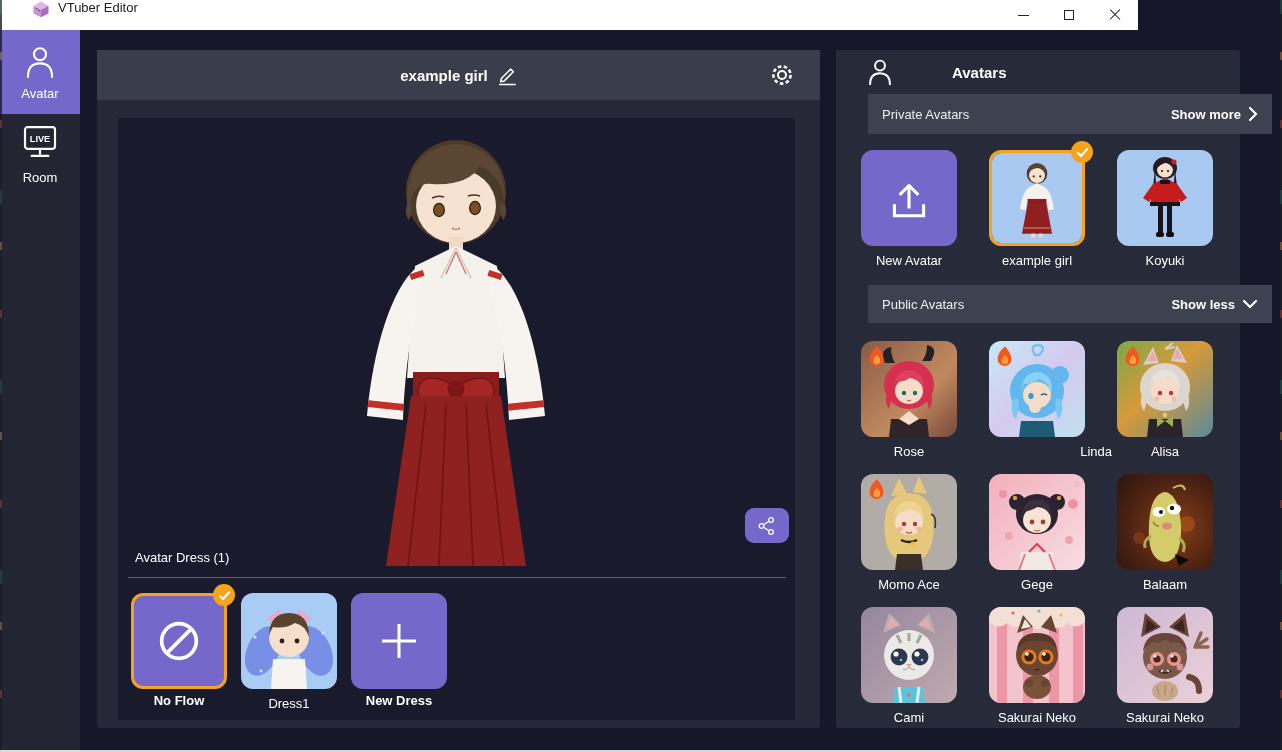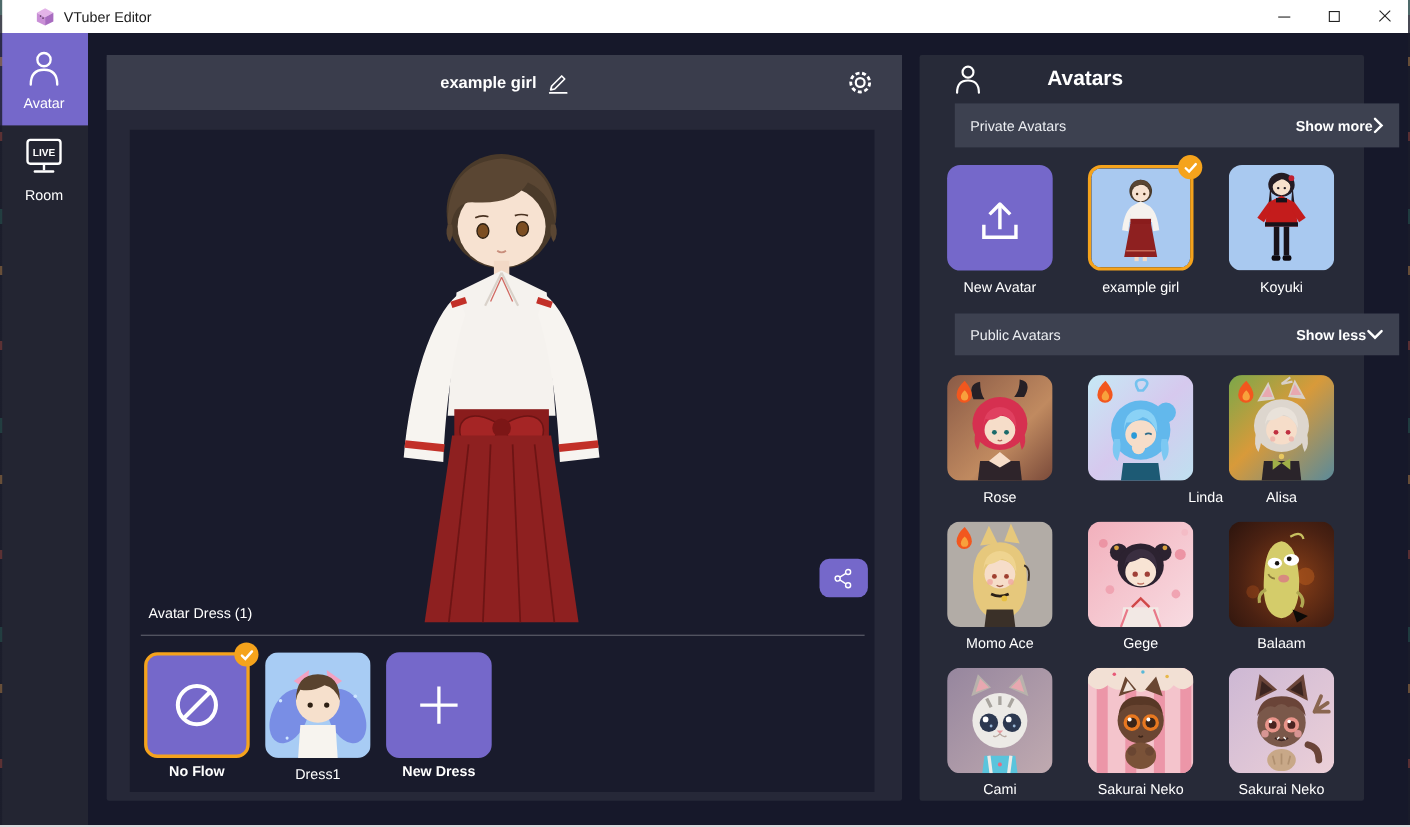--- a/index.html
+++ b/index.html
@@ -1,20 +1,20 @@
 <!DOCTYPE html>
 <html><head>
 <meta charset="utf-8">
 <style>
   * { margin:0; padding:0; box-sizing:border-box; }
   html,body { width:1282px; height:752px; }
   body { font-family:"Liberation Sans", sans-serif; background:#16182a; position:relative; overflow:hidden; }
 
   
-  .titlebar { position:absolute; left:0; top:0; width:1282px; height:30px; background:#ffffff; display:flex; align-items:center; }
+  .titlebar { position:absolute; left:0; top:0; width:1138px; height:30px; background:#ffffff; display:flex; }
   .titlebar .app-title { font-size:13px; color:#1b1b1b; margin-left:8px; }
   .win-controls { position:absolute; right:0; top:0; height:30px; display:flex; }
   .win-btn { width:46px; height:30px; display:flex; align-items:center; justify-content:center; cursor:default; }
   .glyph-min { width:11px; height:1px; background:#222; }
   .glyph-max { width:10px; height:10px; border:1px solid #222; }
   .glyph-close { position:relative; width:12px; height:12px; }
   .glyph-close::before,.glyph-close::after { content:""; position:absolute; left:-1px; top:5px; width:14px; height:1.4px; background:#222; }
   .glyph-close::before { transform:rotate(45deg); }
   .glyph-close::after { transform:rotate(-45deg); }
 
@@ -48,24 +48,24 @@
   .tile { position:relative; width:96px; height:96px; border-radius:12px; overflow:hidden; cursor:pointer; }
   .tile.purple { background:#7568ca; display:flex; align-items:center; justify-content:center; }
   .tile.selected { border:3px solid #f5a31c; }
   .check-badge { position:absolute; right:-8px; top:-9px; width:22px; height:22px; border-radius:50%; background:#f5a31c; display:flex; align-items:center; justify-content:center; z-index:3; }
   .flame-badge { position:absolute; left:3px; top:3px; width:26px; height:26px; z-index:2; }
   .tlabel { position:absolute; width:150px; text-align:center; color:#fff; font-size:13px; }
 
   
   .right-panel { position:absolute; left:836px; top:20px; width:404px; height:678px; background:#272a38; border-radius:2px; }
   .rp-header { position:absolute; left:0; top:0; width:404px; height:44px; display:flex; align-items:center; }
-  .rp-title { color:#fff; font-weight:bold; font-size:19px; margin-left:58px; }
+  .rp-title { color:#fff; font-weight:bold; font-size:15px; margin-left:58px; }
   .section-bar { position:absolute; left:0; width:404px; background:#3d4150; display:flex; align-items:center; color:#eceef2;margin-left:32px; }
   .section-bar .sec-label { font-size:13px; margin-left:14px; }
-  .sec-action { position:absolute; right:14px; display:flex; align-items:center; color:#fff; font-size:13px; font-weight:bold; cursor:pointer; }
+  .sec-action { position:absolute; right:14px; display:flex; align-items:center; gap:7px; color:#fff; font-size:13px; font-weight:bold; cursor:pointer; }
 
   .edge-strip { position:absolute; top:0; width:2px; height:752px; z-index:9;
     background:repeating-linear-gradient(180deg,#244 0 14px,#1a1c2a 14px 52px,#7a5a3a 52px 60px,#1a1c2a 60px 120px,#6a3434 120px 128px,#1a1c2a 128px 190px); opacity:.8; }
   .bottom-line { position:absolute; left:0; bottom:0; width:1282px; height:2px; background:#d9dadd; z-index:10; }
 
   svg { display:block; }
 </style>
 </head>
 <body>
 

